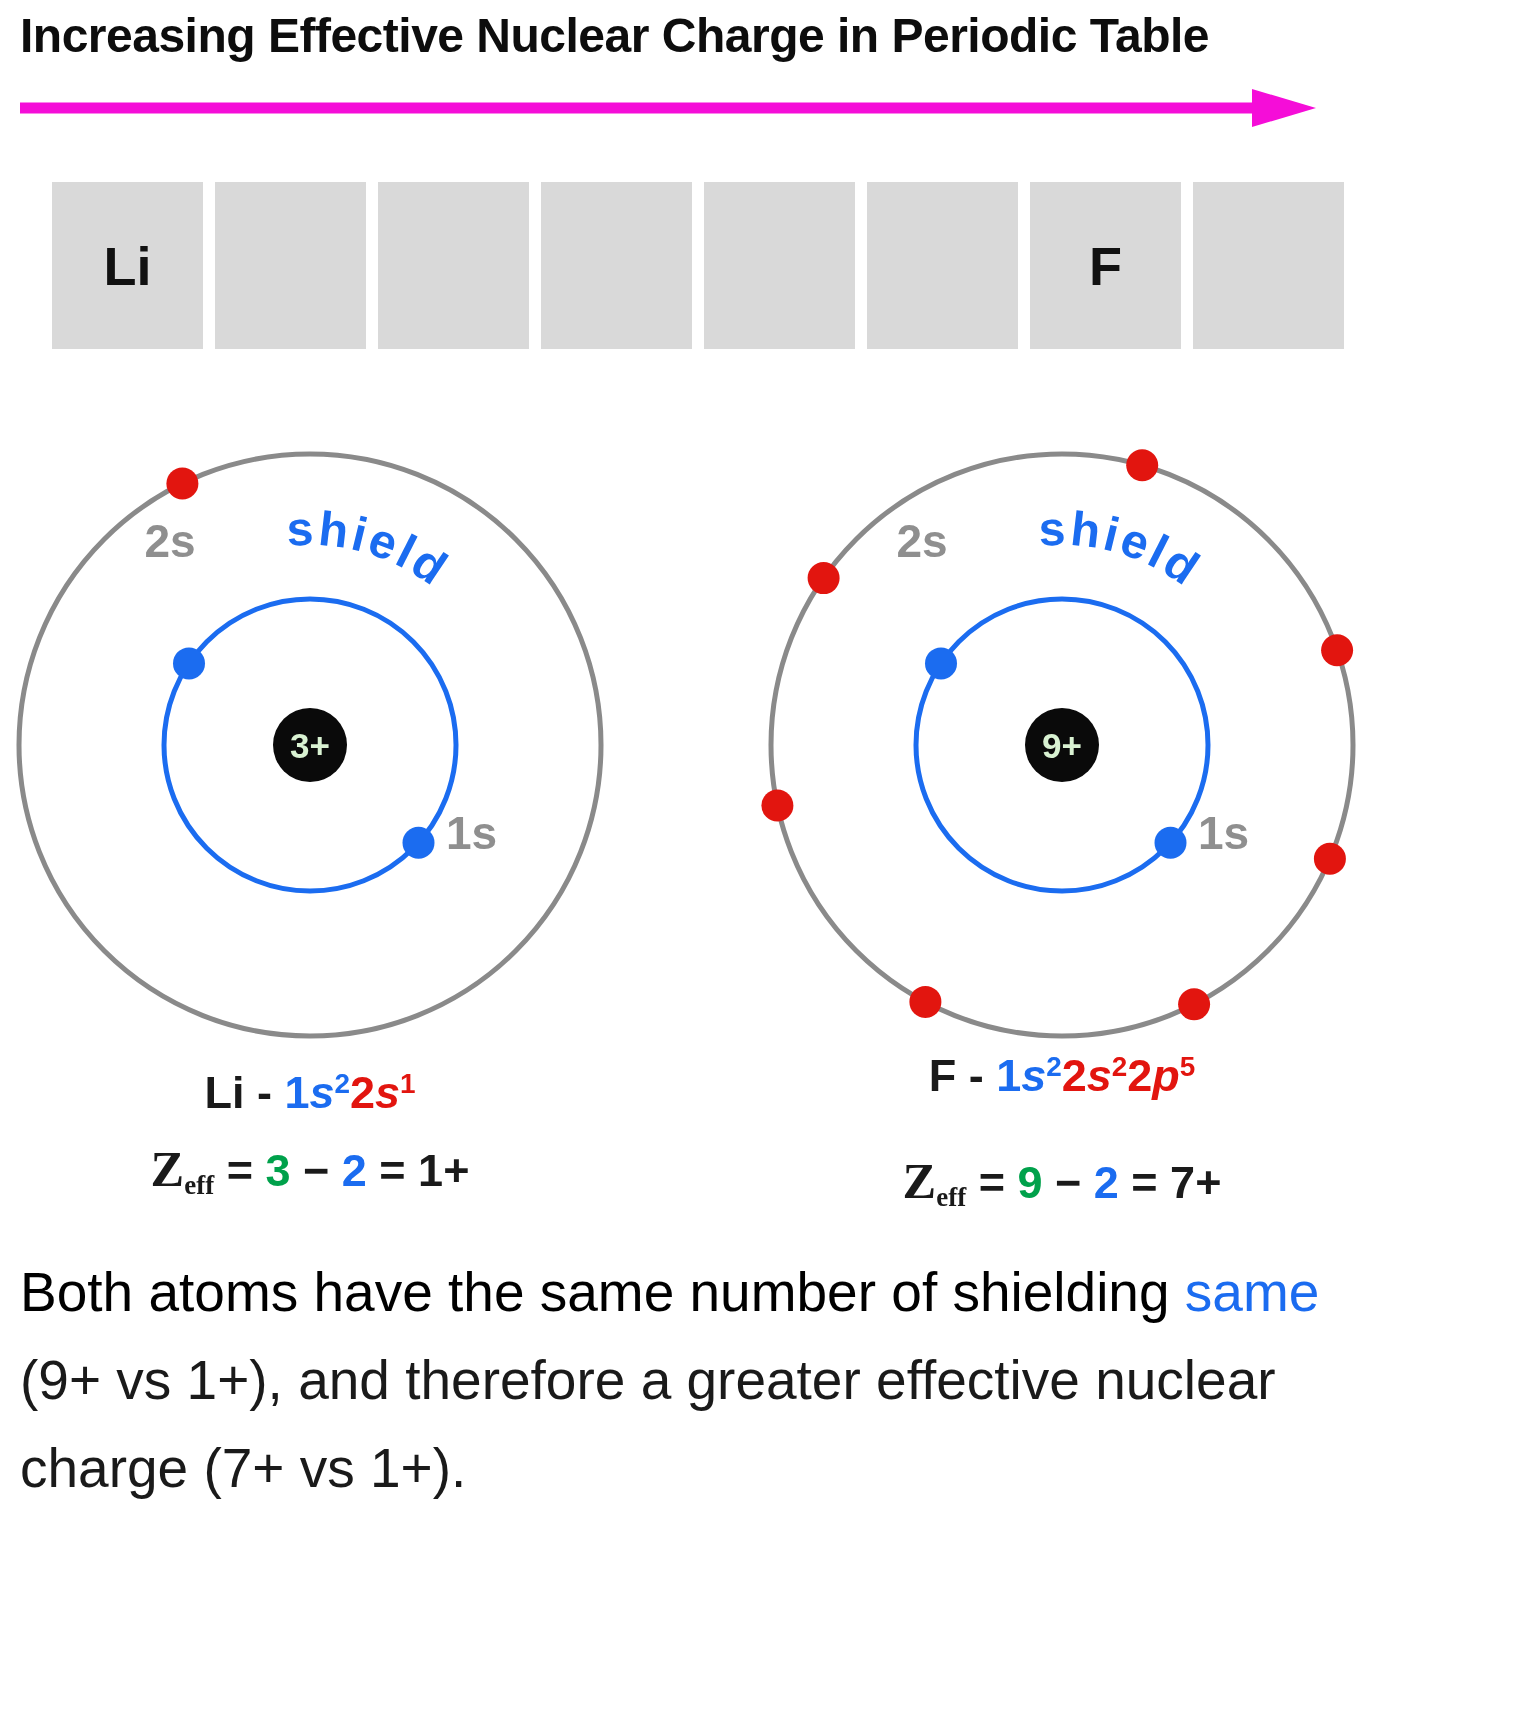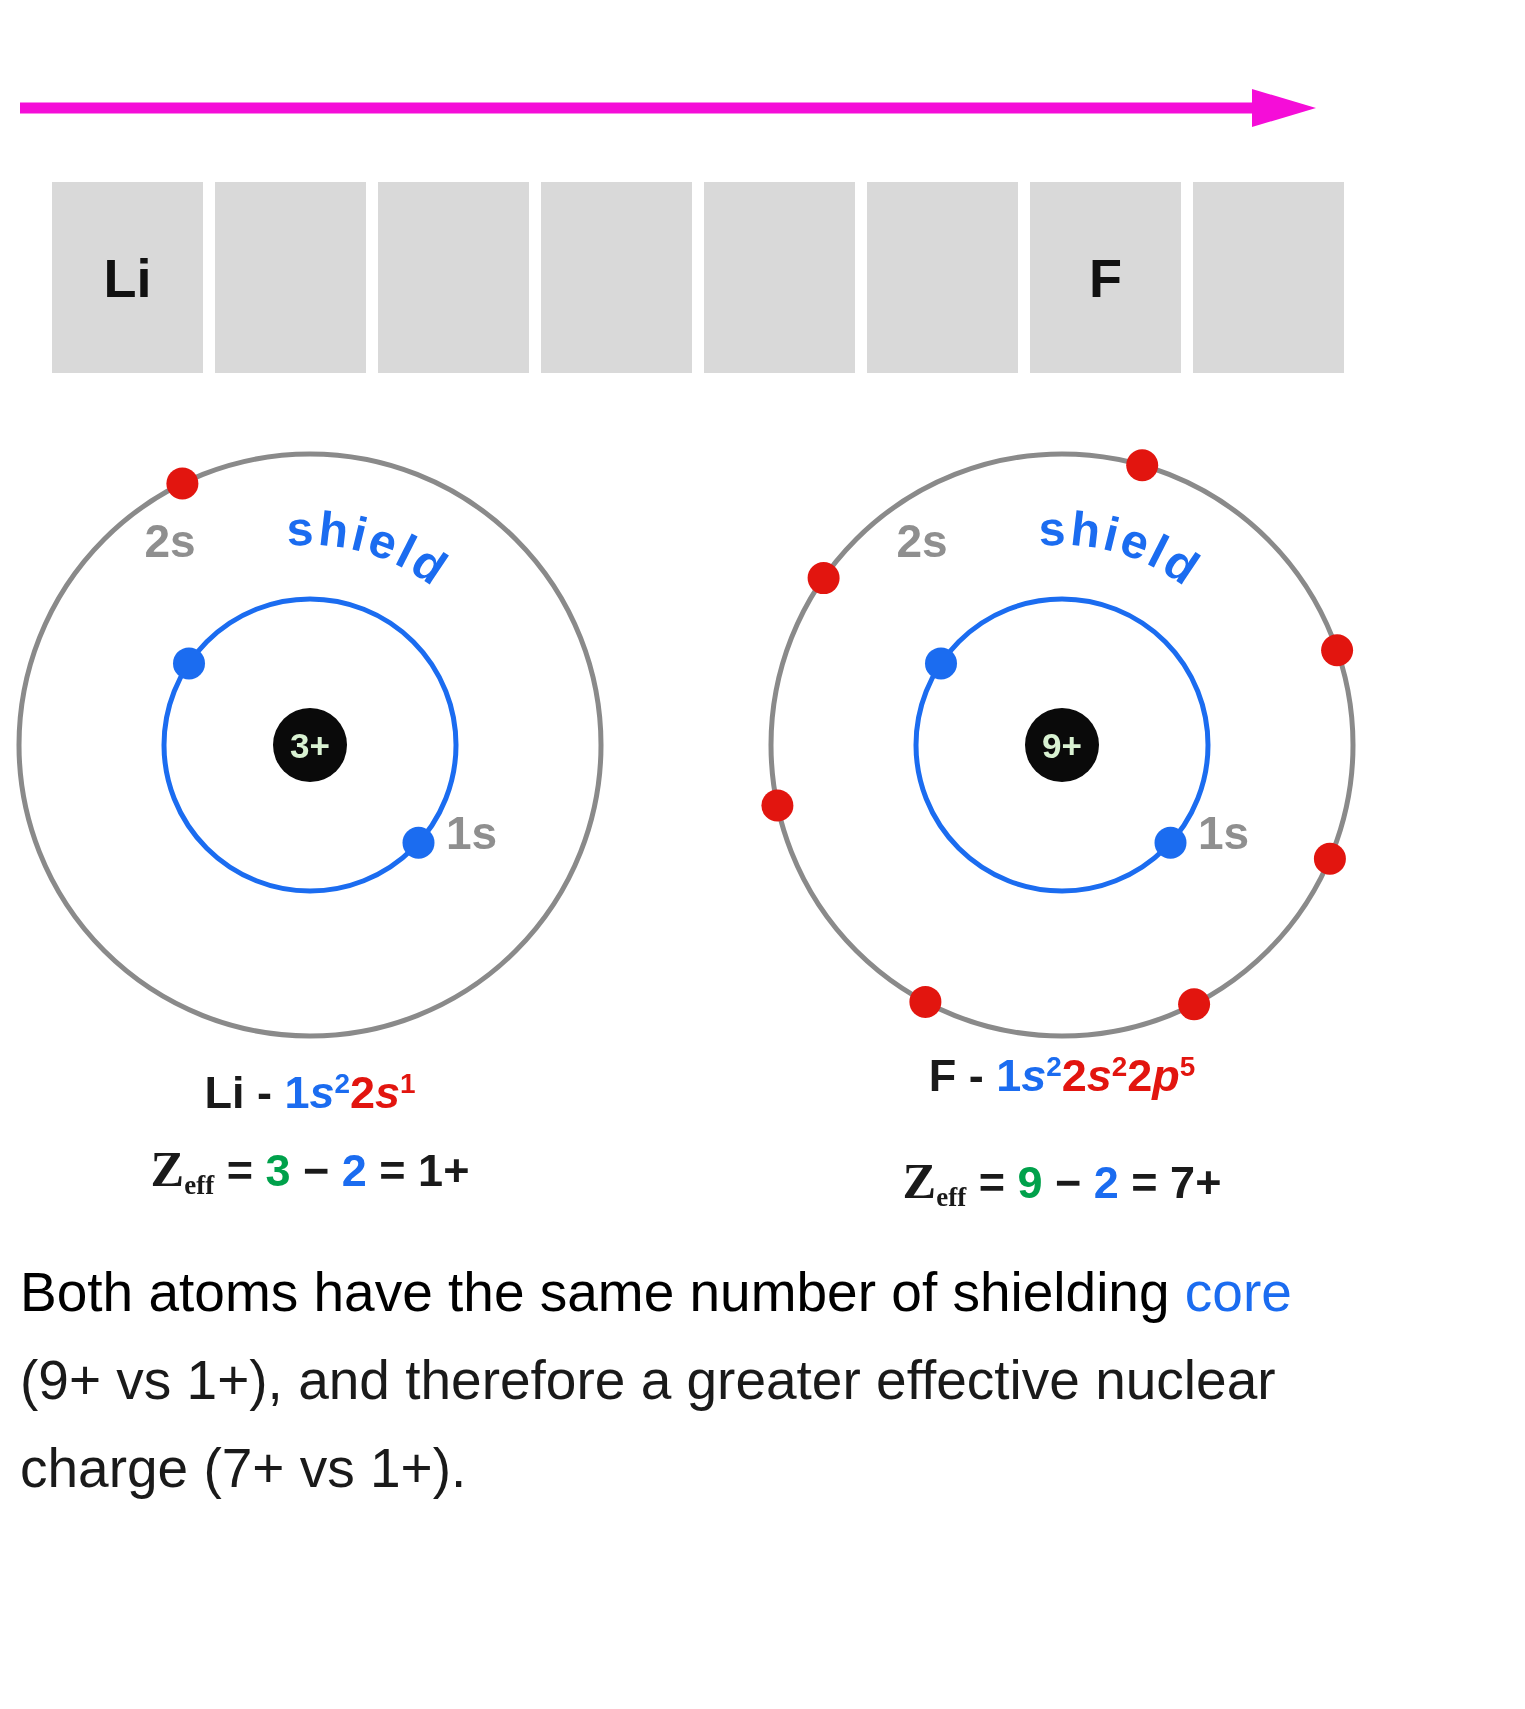--- a/index.html
+++ b/index.html
@@ -7,21 +7,21 @@
     position:relative;width:1525px;height:1709px;background:#fff;
     font-family:"Liberation Sans",sans-serif;color:var(--text,#1a1a1a);overflow:hidden;
   }
   svg{font-family:"Liberation Sans",sans-serif;}
   .title{
     position:absolute;left:20px;top:8px;margin:0;
     font-size:48px;font-weight:700;letter-spacing:-0.5px;color:#0d0d0d;white-space:nowrap;
   }
   .arrow-svg{position:absolute;left:18px;top:86px;color:var(--magenta,#ff00ee);}
   .ptable{
-    position:absolute;left:15px;top:182px;width:1292px;height:191px;
+    position:absolute;left:15px;top:182px;width:1292px;height:167px;
     display:grid;grid-template-columns:repeat(8,1fr);gap:12px;padding-left:37px;
   }
   .cell{background:var(--cell_bg,#d9d9d9);display:flex;align-items:center;justify-content:center;}
   .cell-label{font-size:54px;font-weight:700;color:#111;}
   .atom-svg{position:absolute;width:620px;height:620px;}
   #atom0{left:0;top:435px;}
   #atom1{left:752px;top:435px;}
   .richline{
     position:absolute;width:620px;text-align:center;
     font-size:45px;font-weight:700;white-space:nowrap;color:#111;
@@ -37,20 +37,21 @@
     position:absolute;left:20px;top:1248px;width:1500px;
     font-size:55px;line-height:1.6;font-weight:400;
   }
   .cap-line{white-space:nowrap;}
 </style>
 </head>
 <body>
 
 <div class="page">
 
+  <h1 class="title">Increasing Effective Nuclear Charge in Periodic Table</h1>
 
   <svg class="arrow-svg" width="1300" height="44" viewBox="0 0 1300 44">
     <line x1="2" y1="22" x2="1238" y2="22" stroke="currentColor" stroke-width="11"></line>
     <polygon points="1234,3 1298,22 1234,41" fill="currentColor"></polygon>
   </svg>
 
   <div class="ptable">
       <div class="cell">
         <span class="cell-label">Li</span>
       </div>
@@ -117,18 +118,18 @@
 
   <div id="cfg-li" class="richline"><span style="color: rgb(26, 26, 26);">Li - </span><span style="color: rgb(27, 108, 240);">1</span><span style="color: rgb(27, 108, 240); font-style: italic;">s</span><span class="sup" style="color: rgb(27, 108, 240);">2</span><span style="color: rgb(226, 21, 15);">2</span><span style="color: rgb(226, 21, 15); font-style: italic;">s</span><span class="sup" style="color: rgb(226, 21, 15);">1</span></div>
 
   <div id="cfg-f" class="richline"><span style="color: rgb(26, 26, 26);">F - </span><span style="color: rgb(27, 108, 240);">1</span><span style="color: rgb(27, 108, 240); font-style: italic;">s</span><span class="sup" style="color: rgb(27, 108, 240);">2</span><span style="color: rgb(226, 21, 15);">2</span><span style="color: rgb(226, 21, 15); font-style: italic;">s</span><span class="sup" style="color: rgb(226, 21, 15);">2</span><span style="color: rgb(226, 21, 15);">2</span><span style="color: rgb(226, 21, 15); font-style: italic;">p</span><span class="sup" style="color: rgb(226, 21, 15);">5</span></div>
 
   <div id="zeff-li" class="richline"><span class="serif" style="color: rgb(26, 26, 26);">Z</span><span class="sub serif" style="color: rgb(26, 26, 26);">eff</span><span style="color: rgb(26, 26, 26);"> = </span><span style="color: rgb(0, 161, 75);">3</span><span style="color: rgb(26, 26, 26);"> − </span><span style="color: rgb(27, 108, 240);">2</span><span style="color: rgb(26, 26, 26);"> = 1+</span></div>
 
   <div id="zeff-f" class="richline"><span class="serif" style="color: rgb(26, 26, 26);">Z</span><span class="sub serif" style="color: rgb(26, 26, 26);">eff</span><span style="color: rgb(26, 26, 26);"> = </span><span style="color: rgb(0, 161, 75);">9</span><span style="color: rgb(26, 26, 26);"> − </span><span style="color: rgb(27, 108, 240);">2</span><span style="color: rgb(26, 26, 26);"> = 7+</span></div>
 
   <div class="caption">
-    <div class="cap-line"><span style="color: #000000;">Both atoms have the same number of shielding </span><span style="color: rgb(27, 108, 240);">core</span></div>
+    <div class="cap-line"><span style="color: #000000;">Both atoms have the same number of shielding </span><span style="color: rgb(27, 108, 240);">same</span></div>
     <div class="cap-line"><span style="color: rgb(26, 26, 26);">(9+ vs 1+), and therefore a greater effective nuclear</span></div>
     <div class="cap-line"><span style="color: rgb(26, 26, 26); margin-top: 28px;">charge (7+ vs 1+).</span></div>
   </div>
 
 </div>
 
 </body></html>

